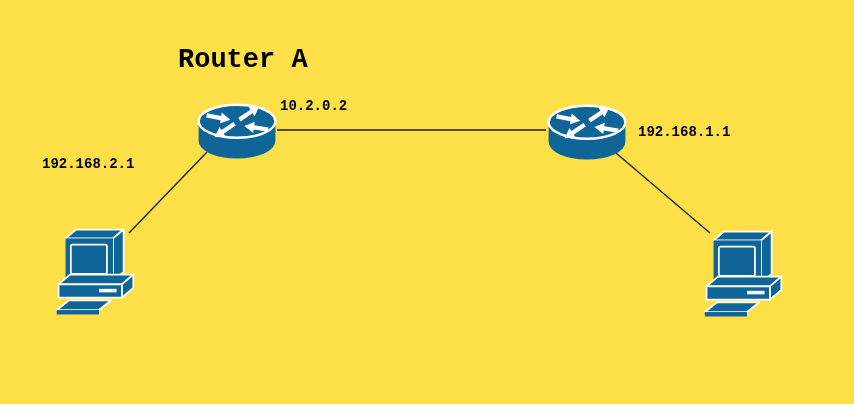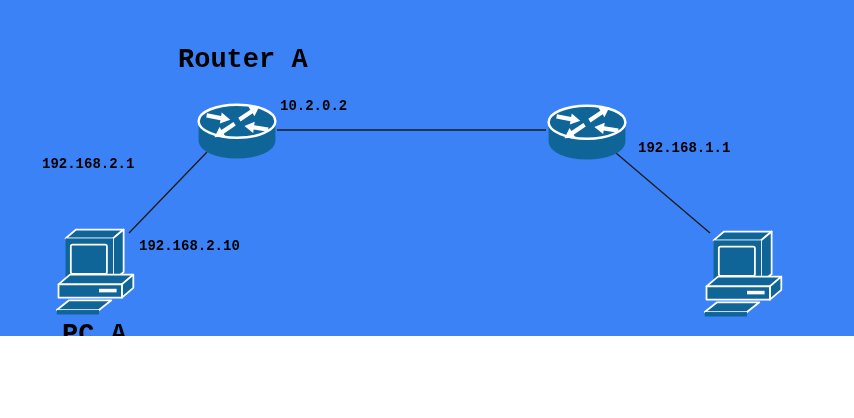--- a/index.html
+++ b/index.html
@@ -1,20 +1,20 @@
 <!DOCTYPE html>
 <html><head>
 <meta charset="utf-8">
 <style>
   html, body { margin: 0; padding: 0; background: #ffffff; }
   .canvas {
     position: relative;
     width: 854px;
-    height: 336px;
-    background: #3b82f6;
+    height: 404px;
+    background: #fde047;
     overflow: hidden;
     font-family: "Liberation Mono", "DejaVu Sans Mono", monospace;
     font-weight: bold;
     color: #000000;
   }
   .links-layer {
     position: absolute;
     left: 0; top: 0;
     width: 854px; height: 418px;
   }
@@ -100,20 +100,18 @@
       <polygon points="4,66 17,55 89,55 76,66"></polygon>
       <polygon points="76,66 89,55 89,70 76,81"></polygon>
       <rect x="4" y="66" width="72" height="15"></rect>
       <polygon points="2,95 16,84 64,84 50,95"></polygon>
       <rect x="2" y="95" width="48" height="5" stroke="none"></rect>
     </g>
     <rect x="50" y="71" width="20" height="4" fill="#ffffff"></rect>
   </svg>
 
   <div class="lbl title" style="left:178px; top:44px">Router A</div>
-  <div class="lbl title" style="left:62px; top:319px">PC A</div>
 
   <div class="lbl ip" style="left:42px; top:156px">192.168.2.1</div>
   <div class="lbl ip" style="left:280px; top:98px">10.2.0.2</div>
-  <div class="lbl ip" style="left:638px; top:140px">192.168.1.1</div>
-  <div class="lbl ip" style="left:139px; top:238px">192.168.2.10</div>
+  <div class="lbl ip" style="left:638px; top:124px">192.168.1.1</div>
 
 </div>
 
 </body></html>

